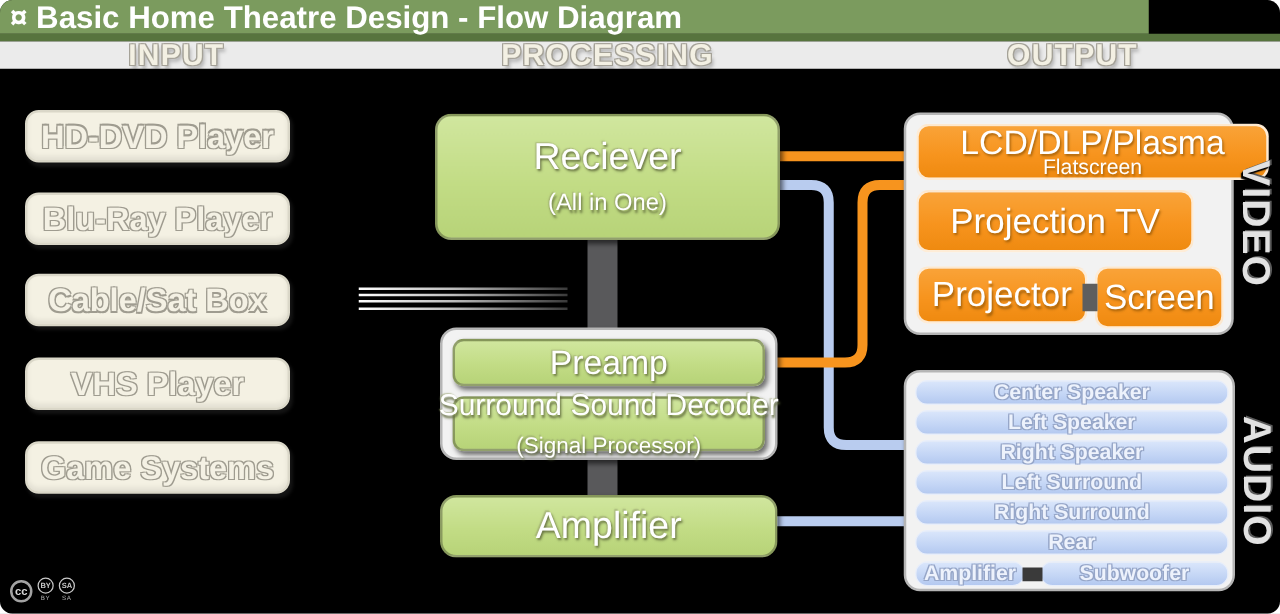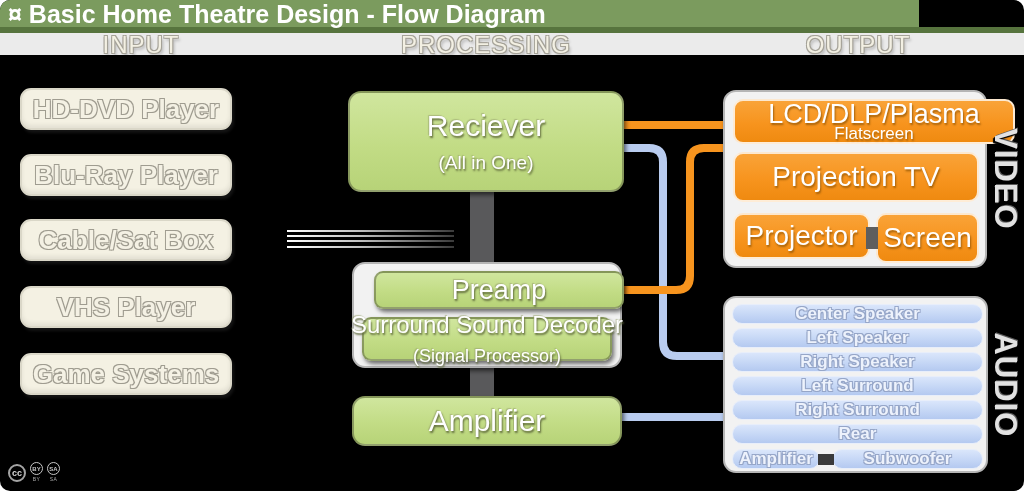--- a/index.html
+++ b/index.html
@@ -20,21 +20,21 @@
   .titlestrip {
     position:absolute; left:0; top:27px; width:1024px; height:6px;
     background:#57743E; z-index:4;
   }
   .colband {
     position:absolute; left:0; top:33px; width:1024px; height:22px;
     background:#EBEBEB; z-index:3;
   }
   .colheader {
     position:absolute; top:-2px; transform:translateX(-50%);
-    font-size:24px; font-weight:normal; letter-spacing:1px;
+    font-size:24px; font-weight:bold; letter-spacing:1px;
     color:#F3F0E3;
     text-shadow:-1px -1px 0 #A5A298, 1px -1px 0 #A5A298,
                 -1px 1px 0 #A5A298, 1px 1px 0 #A5A298,
                  2px 3px 3px rgba(0,0,0,0.25);
     white-space:nowrap;
   }
   .ch-input { left:141px; }
   .ch-processing { left:486px; }
   .ch-output { left:858px; }
 
@@ -177,39 +177,39 @@
 
   <div class="gray-conn" style="left:470px; top:192px; width:24px; height:74px;"></div>
   <div class="gray-conn" style="left:470px; top:364px; width:24px; height:34px;"></div>
 
   <div class="green-box" style="left:348px; top:91px; width:276px; height:101px;">
     <div class="green-text" style="font-size:30px;">Reciever</div>
     <div class="green-text" style="font-size:19px; margin-top:-5px;">(All in One)</div>
   </div>
 
   <div class="container-box" style="left:352px; top:262px; width:270px; height:106px;">
-    <div class="green-box" style="left:8px; top:7px; width:250px; height:38px; border-radius:9px;margin-left:12px;">
+    <div class="green-box" style="left:8px; top:7px; width:250px; height:38px; border-radius:9px;">
       <div class="green-text" style="font-size:27px;">Preamp</div>
     </div>
     <div class="green-box" style="left:8px; top:53px; width:250px; height:44px; border-radius:9px; overflow:visible;">
       <div class="green-text" style="font-size:24px; white-space:nowrap;">Surround Sound Decoder</div>
       <div class="green-text" style="font-size:18px; margin-top:-7px; white-space:nowrap;">(Signal Processor)</div>
     </div>
   </div>
 
   <div class="green-box" style="left:352px; top:396px; width:270px; height:50px;">
     <div class="green-text" style="font-size:30px;">Amplifier</div>
   </div>
 
   <div class="container-box" style="left:723px; top:90px; width:264px; height:178px;">
     <div class="orange-box" style="left:8px; top:7px; width:282px; height:45px;">
       <div class="orange-text" style="font-size:27px;">LCD/DLP/Plasma</div>
       <div class="orange-text" style="font-size:17px; margin-top:-6px;">Flatscreen</div>
     </div>
-    <div class="orange-box" style="left:8px; top:60px; width:246px; height:50px;">
+    <div class="orange-box" style="left:8px; top:60px; width:222px; height:50px;">
       <div class="orange-text" style="font-size:28px;">Projection TV</div>
     </div>
     <div class="gray-conn" style="left:141px; top:135px; width:12px; height:22px; background:#5E5E5E;"></div>
     <div class="orange-box" style="left:8px; top:121px; width:137px; height:46px;">
       <div class="orange-text" style="font-size:28px;">Projector</div>
     </div>
     <div class="orange-box" style="left:151px; top:121px; width:103px; height:50px;">
       <div class="orange-text" style="font-size:28px;">Screen</div>
     </div>
   </div>

